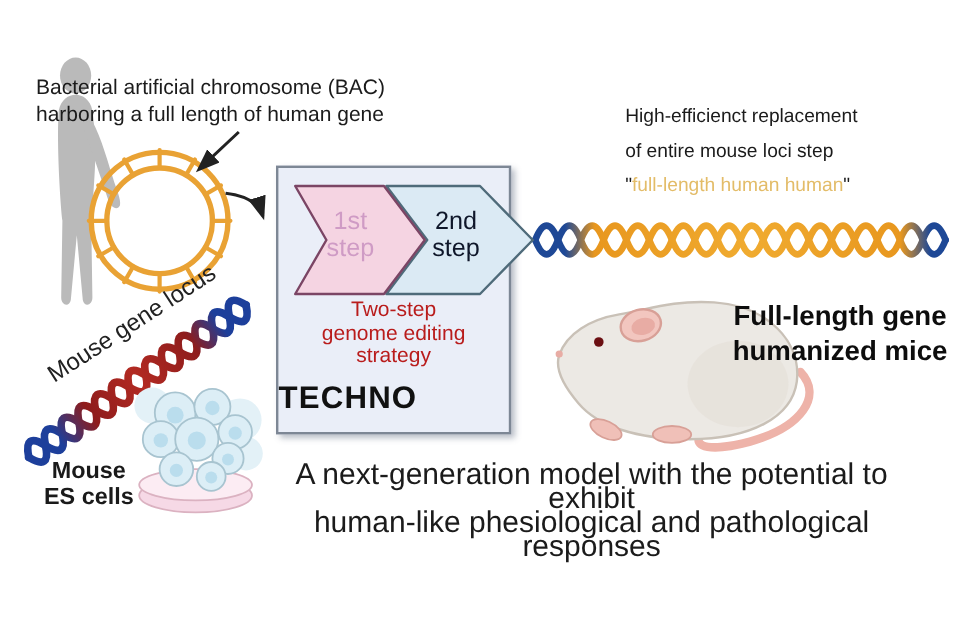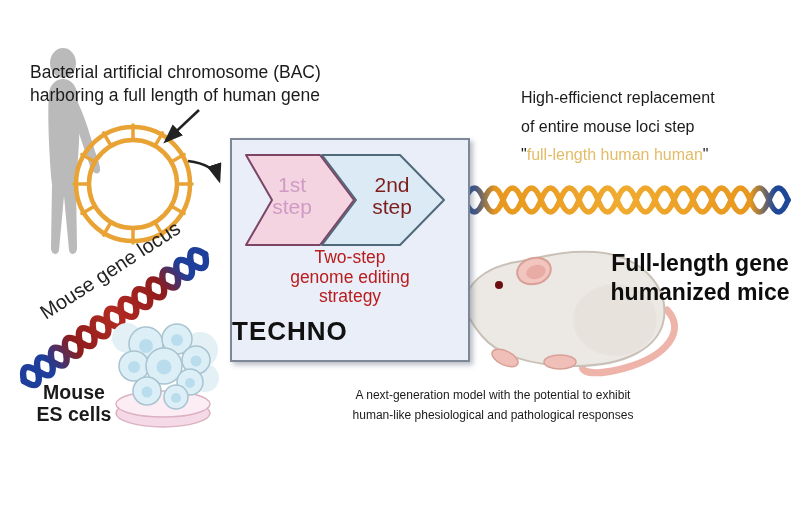--- a/index.html
+++ b/index.html
@@ -4,38 +4,38 @@
 <style>
   html,body{margin:0;padding:0;background:#fff;}
   .stage{position:relative;width:800px;height:530px;background:#ffffff;overflow:hidden;
          font-family:"Liberation Sans",sans-serif;color:#1a1a1a;padding-left:38px;}
   .stage svg.art{position:absolute;left:0;top:0;}
   .txt{position:absolute;}
   .bac-caption{left:30px;top:61px;font-size:17.5px;line-height:23px;font-weight:500;color:#1b1b1b;}
   .gene-locus{left:36px;top:305px;font-size:20px;color:#222;transform:rotate(-33deg);
               transform-origin:left top;white-space:nowrap;}
   .es-label{left:8px;top:381px;width:132px;text-align:center;font-size:19.5px;line-height:22px;color:#1a1a1a;font-weight:bold;}
-  .center-box{position:absolute;left:230px;top:138px;width:240px;height:224px;
+  .center-box{position:absolute;left:230px;top:138px;width:196px;height:224px;
               background:#eaeef8;border:2px solid #7d8795;box-sizing:border-box;
               box-shadow:3px 3px 5px rgba(100,110,130,.45);}
   .center-box svg{position:absolute;left:0;top:0;}
   .step-label{position:absolute;width:72px;text-align:center;font-size:21px;line-height:22px;font-weight:500;}
   .step-label span{display:block;}
   .step1{left:24px;top:34px;color:#cf9bc5;}
-  .step2{left:124px;top:34px;color:#7f1d1d;}
+  .step2{left:112px;top:34px;color:#0f172a;}
   .strategy-text{position:absolute;left:0;right:0;top:108px;text-align:center;
                  font-size:17.5px;line-height:19.5px;color:#b91c1c;white-space:pre-line;}
   .techno{position:absolute;left:0;right:0;top:176px;text-align:left;
           font-size:26px;font-weight:700;letter-spacing:1px;color:#111;}
   .right-title{left:477px;top:84px;font-size:16px;line-height:28.5px;color:#1b1b1b;margin-left:44px;}
   .right-title .gold{color:#e3bc68;}
   .mice-label{left:596px;top:249px;width:208px;text-align:center;
               font-weight:700;font-size:23px;line-height:29px;color:#0d0d0d;}
   .bottom-note{left:233px;top:385px;width:520px;text-align:center;
-               font-size:12px;line-height:20px;color:#1b1b1b;}
+               font-size:25px;line-height:20px;color:#1b1b1b;}
 </style>
 </head>
 <body>
 
 <div class="stage">
 
   <svg class="art" width="800" height="530" viewBox="0 0 800 530">
     <defs>
       <marker id="arrowhead" markerWidth="9" markerHeight="8" refX="6.5" refY="3" orient="auto">
         <path d="M0,0 L8,3 L0,6 Z" fill="#222"></path>

